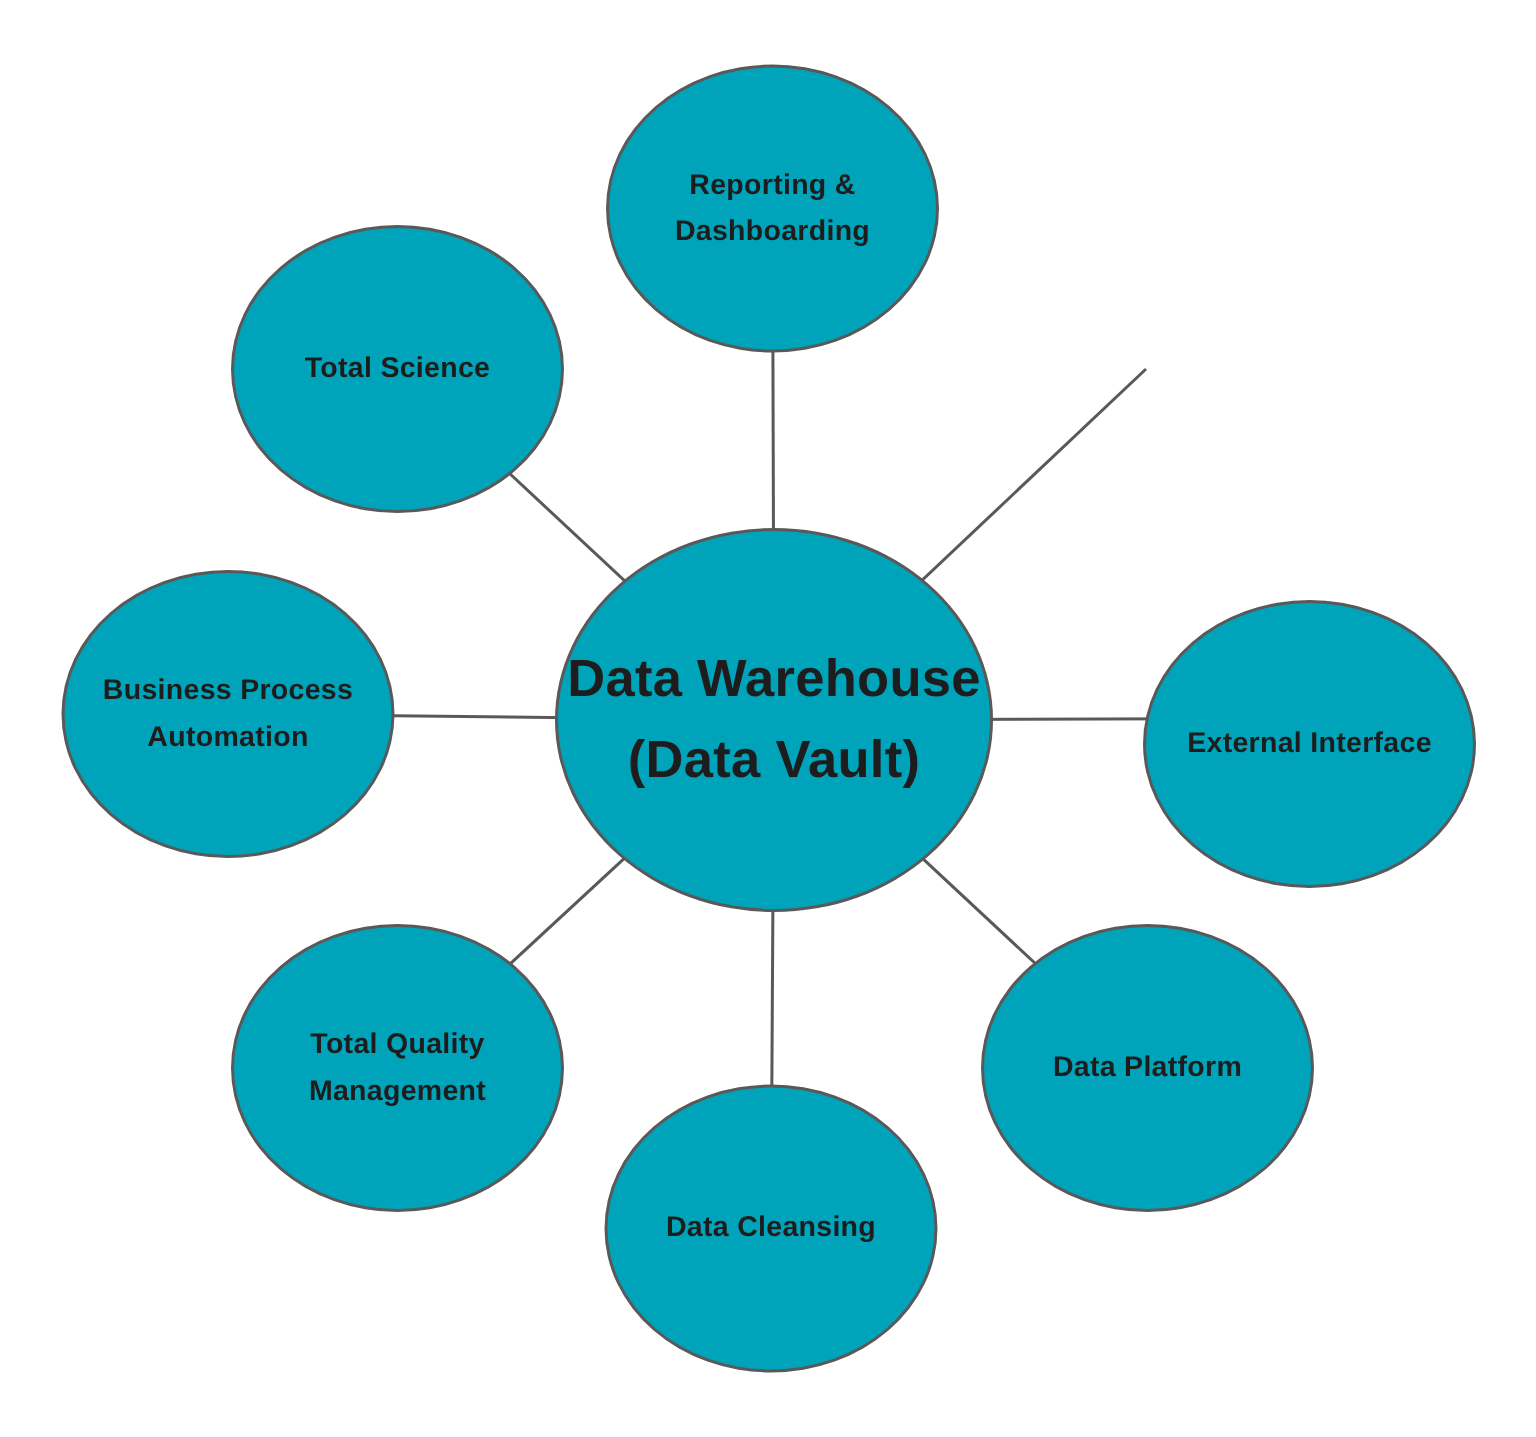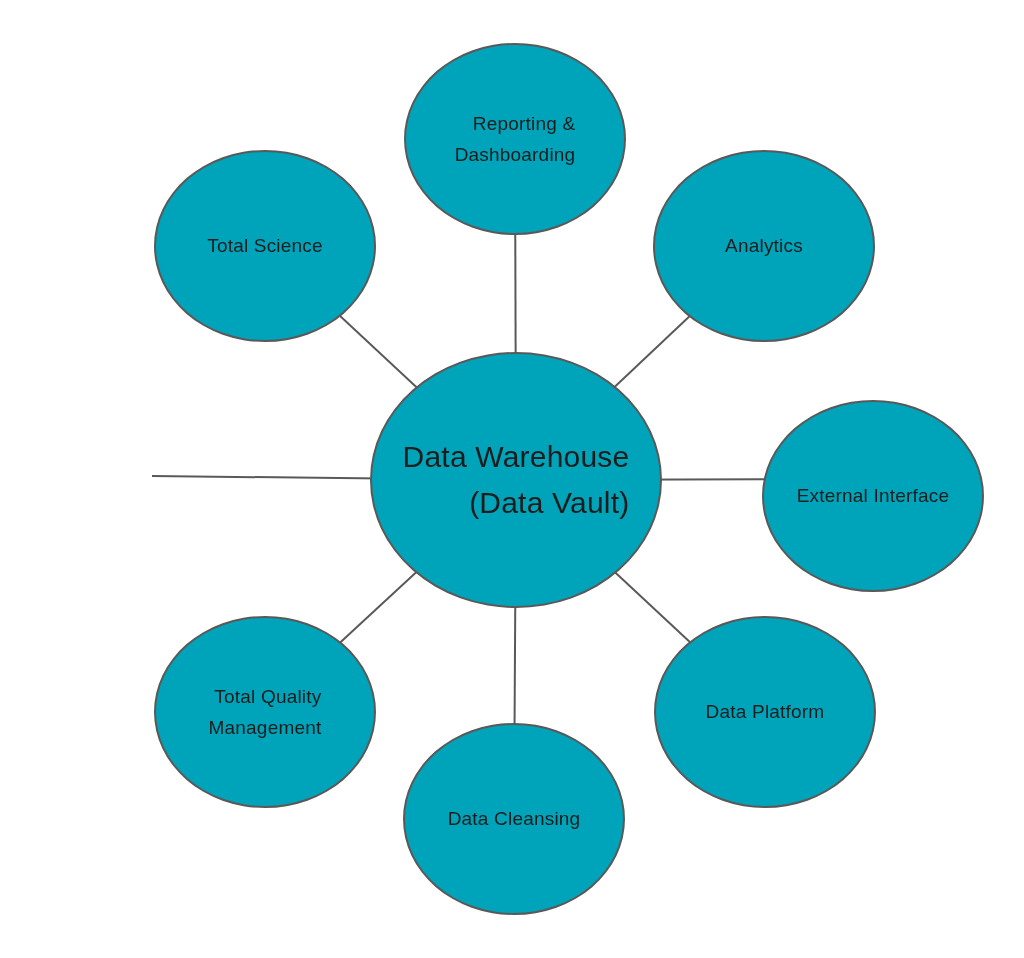--- a/index.html
+++ b/index.html
@@ -28,39 +28,40 @@
   }
   svg.connectors line{
     stroke:var(--line-color);
     stroke-width:2;
   }
   .node{
     position:absolute;
     display:flex;
     align-items:center;
     justify-content:center;
-    text-align:right;
+    text-align:center;
     border-radius:50%;
     background:var(--node-fill);
     border:2px solid var(--node-border);
     box-sizing:border-box;
     color:var(--text-color);
     white-space:pre-line;
+    font-weight:bold;
   }
   .node--satellite{
     width:222px;
     height:192px;
     font-size:19px;
     line-height:1.65;
     letter-spacing:0.2px;
   }
   .node--center{
     left:370px; top:352px;
     width:292px; height:256px;
-    font-size:30px;
+    font-size:35px;
     line-height:1.55;
     letter-spacing:0.2px;
   }
   .node--reporting { left:404px; top:43px;  }
   .node--analytics { left:653px; top:150px; }
   .node--external  { left:762px; top:400px; }
   .node--platform  { left:654px; top:616px; }
   .node--cleansing { left:403px; top:723px; }
   .node--tqm       { left:154px; top:616px; }
   .node--bpa       { left:41px;  top:380px; }
@@ -81,27 +82,28 @@
     <line x1="516" y1="480" x2="152" y2="476"></line>
     <line x1="516" y1="480" x2="265" y2="246"></line>
   </svg>
 
   <div class="node node--center">Data Warehouse
 (Data Vault)</div>
 
   <div class="node node--satellite node--reporting">Reporting &amp;
 Dashboarding</div>
 
-  <div class="node node--satellite node--analytics">Analytics</div>
 
   <div class="node node--satellite node--external">External Interface</div>
 
   <div class="node node--satellite node--cleansing">Data Cleansing</div>
 
   <div class="node node--satellite node--platform">Data Platform</div>
 
   <div class="node node--satellite node--tqm">Total Quality
 Management</div>
 
+  <div class="node node--satellite node--bpa">Business Process
+Automation</div>
 
   <div class="node node--satellite node--science">Total Science</div>
 
 </div>
 
 </body></html>

